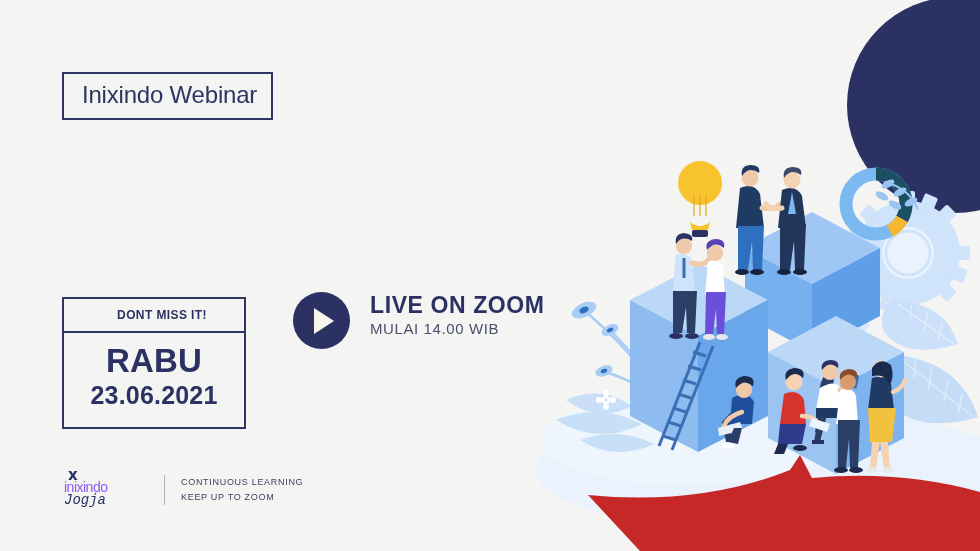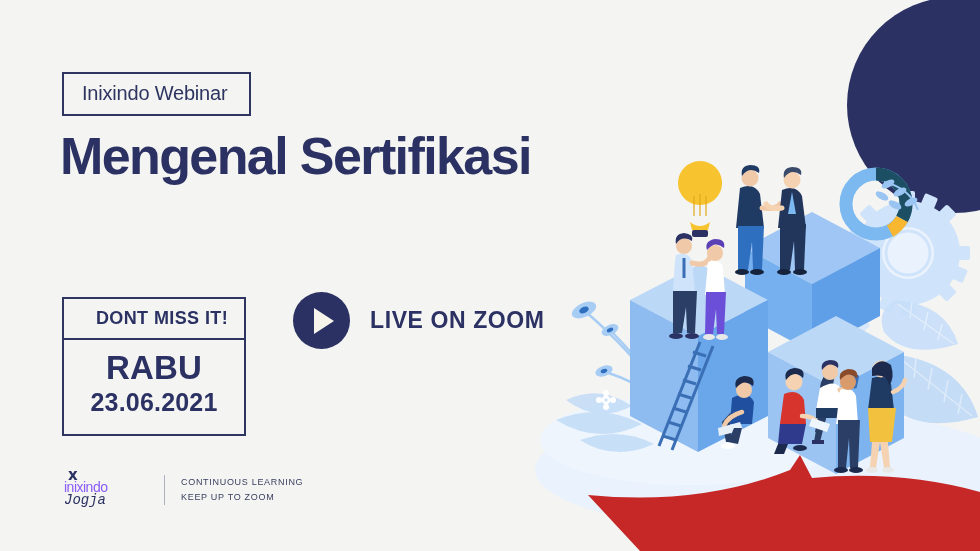--- a/index.html
+++ b/index.html
@@ -13,54 +13,54 @@
   }
 
   
   .art { position:absolute; inset:0; }
   .art svg { display:block; width:980px; height:551px; }
 
   
   .badge {
     position:absolute; left:62px; top:72px;
     border:2px solid #2e3560;
-    padding:9px 22px 11px 18px;
-    font-size:20px; font-weight:400; color:#2e3560;
+    padding:9px 14px 11px 18px;
+    font-size:24px; font-weight:400; color:#2e3560;
     letter-spacing:-0.2px; line-height:1;
   }
 
   .headline {
     position:absolute; left:60px; top:128px;
     color:#2b3263;
     font-size:52px; font-weight:700;
     line-height:1.08; letter-spacing:-1.6px;
   }
   .headline .l2 { display:block; }
 
   .datebox {
     position:absolute; left:62px; top:297px;
     width:184px;
     border:2px solid #2e3560;
     color:#2b3263; text-align:center;
   }
   .datebox .miss {
-    font-size:18px; font-weight:700; letter-spacing:0.4px;
+    font-size:12px; font-weight:700; letter-spacing:0.4px;
     padding:9px 0 9px 16px;
     border-bottom:2px solid #2e3560;
   }
   .datebox .day {
     font-size:33px; font-weight:700; letter-spacing:0.2px;
     padding-top:9px;
   }
   .datebox .date {
     font-size:25px; font-weight:700; letter-spacing:0.2px;
     padding:1px 0 17px 0;
   }
 
-  .live { position:absolute; left:293px; top:292px; display:flex; align-items:center; }
+  .live { position:absolute; left:293px; top:292px; display:flex; }
   .playbtn {
     width:57px; height:57px; border-radius:50%;
     background:#2b3263;
     display:flex; align-items:center; justify-content:center;
     flex:0 0 auto;
   }
   .playbtn .tri {
     width:0; height:0; margin-left:5px;
     border-left:20px solid #f7f4ec;
     border-top:13px solid transparent;
@@ -339,35 +339,35 @@
       </g>
 
       <path d="M588 495 Q700 506 790 470 L800 455 L812 478 Q900 470 980 492 L980 551 L640 551 Z" fill="#c62828"></path>
     </g>
   </svg>
   </div>
 
   <div class="badge">Inixindo Webinar</div>
 
   <div class="headline">
-    <span class="l1">Mengenal Sertifikasi</span>
   </div>
 
   <div class="datebox">
     <div class="miss">DONT MISS IT!</div>
     <div class="day">RABU</div>
     <div class="date">23.06.2021</div>
   </div>
 
   <div class="live">
     <div class="playbtn">
         <span class="tri"></span>
       </div>
     <div class="livetext">
       <div class="t1">LIVE ON ZOOM</div>
+      <div class="t2">MULAI 14.00 WIB</div>
     </div>
   </div>
 
   <div class="footer">
     <div class="logo">
       <div class="mark">x</div>
       <div class="name">inixindo</div>
       <div class="script">Jogja</div>
     </div>
     <div class="divider"></div>

